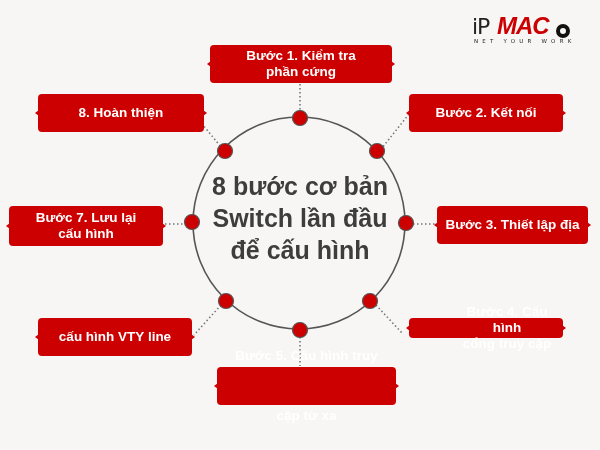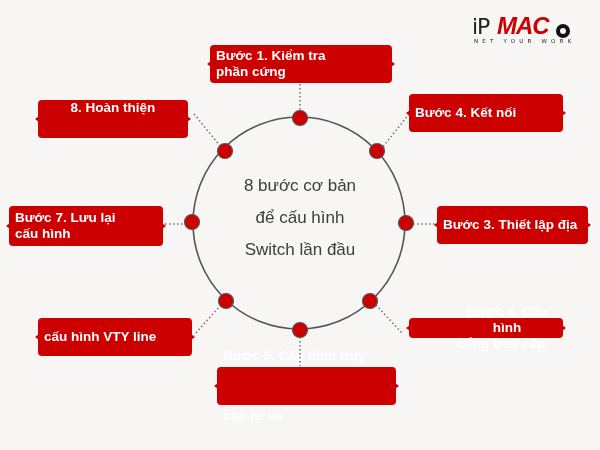--- a/index.html
+++ b/index.html
@@ -13,41 +13,41 @@
     svg.lines { position: absolute; left: 0; top: 0; }
     .step {
       position: absolute;
       background: #cc0000;
       color: #ffffff;
       border-radius: 4px;
       font-weight: bold;
       font-size: 13.5px;
       line-height: 16px;
       text-align: center;
-      display: flex; align-items: flex-start; justify-content: center;
+      display: flex; align-items: center; justify-content: center;
       box-sizing: border-box;
       padding: 0 6px;
       cursor: pointer;
     }
     .step::before, .step::after {
       content: "";
       position: absolute; top: 50%;
       width: 4px; height: 6px; margin-top: -3px;
       background: #cc0000;
     }
     .step::before { left: -3px; clip-path: polygon(100% 0, 0 50%, 100% 100%); }
     .step::after { right: -3px; clip-path: polygon(0 0, 100% 50%, 0 100%); }
     .step span { display: block; }
     .center-title {
       position: absolute;
       left: 200px; top: 170px; width: 200px;
       text-align: center;
       color: #3d3d3d;
-      font-weight: normal;
-      font-size: 17px;
+      font-weight: bold;
+      font-size: 25px;
       line-height: 32px;
     }
     .logo {
       position: absolute; left: 470px; top: 14px; width: 120px; height: 32px;
     }
     .logo .ip {
       position: absolute; left: 2px; top: 0; font-size: 22px; color: #222;
       font-family: "DejaVu Sans", sans-serif; letter-spacing: -1px;
     }
     .logo .mac {
@@ -98,31 +98,31 @@
 
   <div class="logo">
     <span class="ip">iP</span>
     <span class="mac">MAC</span>
     <span class="ring"></span>
     <span class="tag">NET YOUR WORK</span>
   </div>
 
   <div class="center-title">
     <span style="display:block">8 bước cơ bản</span>
+    <span style="display:block">Switch lần đầu</span>
     <span style="display:block">để cấu hình</span>
-    <span style="display:block">Switch lần đầu</span>
   </div>
 
   <div class="step" style="left:210px; top:45px; width:182px; height:38px; flex-direction:column;">
     <span>Bước 1. Kiểm tra</span>
     <span>phần cứng</span>
   </div>
 
   <div class="step" style="left:409px; top:94px; width:154px; height:38px; flex-direction:column;">
-    <span>Bước 4. Kết nối</span>
+    <span>Bước 2. Kết nối</span>
   </div>
 
   <div class="step" style="left:437px; top:206px; width:151px; height:38px; flex-direction:column;gap:15px;">
     <span>Bước 3. Thiết lập địa</span>
   </div>
 
   <div class="step" style="left:409px; top:318px; width:154px; height:20px; flex-direction:column;padding-left:48px;">
     <span>Bước 4. Cấu hình</span>
     <span>cổng truy cập</span>
   </div>
@@ -134,17 +134,17 @@
 
   <div class="step" style="left:38px; top:318px; width:154px; height:38px; flex-direction:column;">
     <span>cấu hình VTY line</span>
   </div>
 
   <div class="step" style="left:9px; top:206px; width:154px; height:40px; flex-direction:column;">
     <span>Bước 7. Lưu lại</span>
     <span>cấu hình</span>
   </div>
 
-  <div class="step" style="left:38px; top:100px; width:150px; height:38px;">
+  <div class="step" style="left:38px; top:94px; width:166px; height:38px;">
     <span>8. Hoàn thiện</span>
   </div>
 
 </div>
 
 </body></html>

